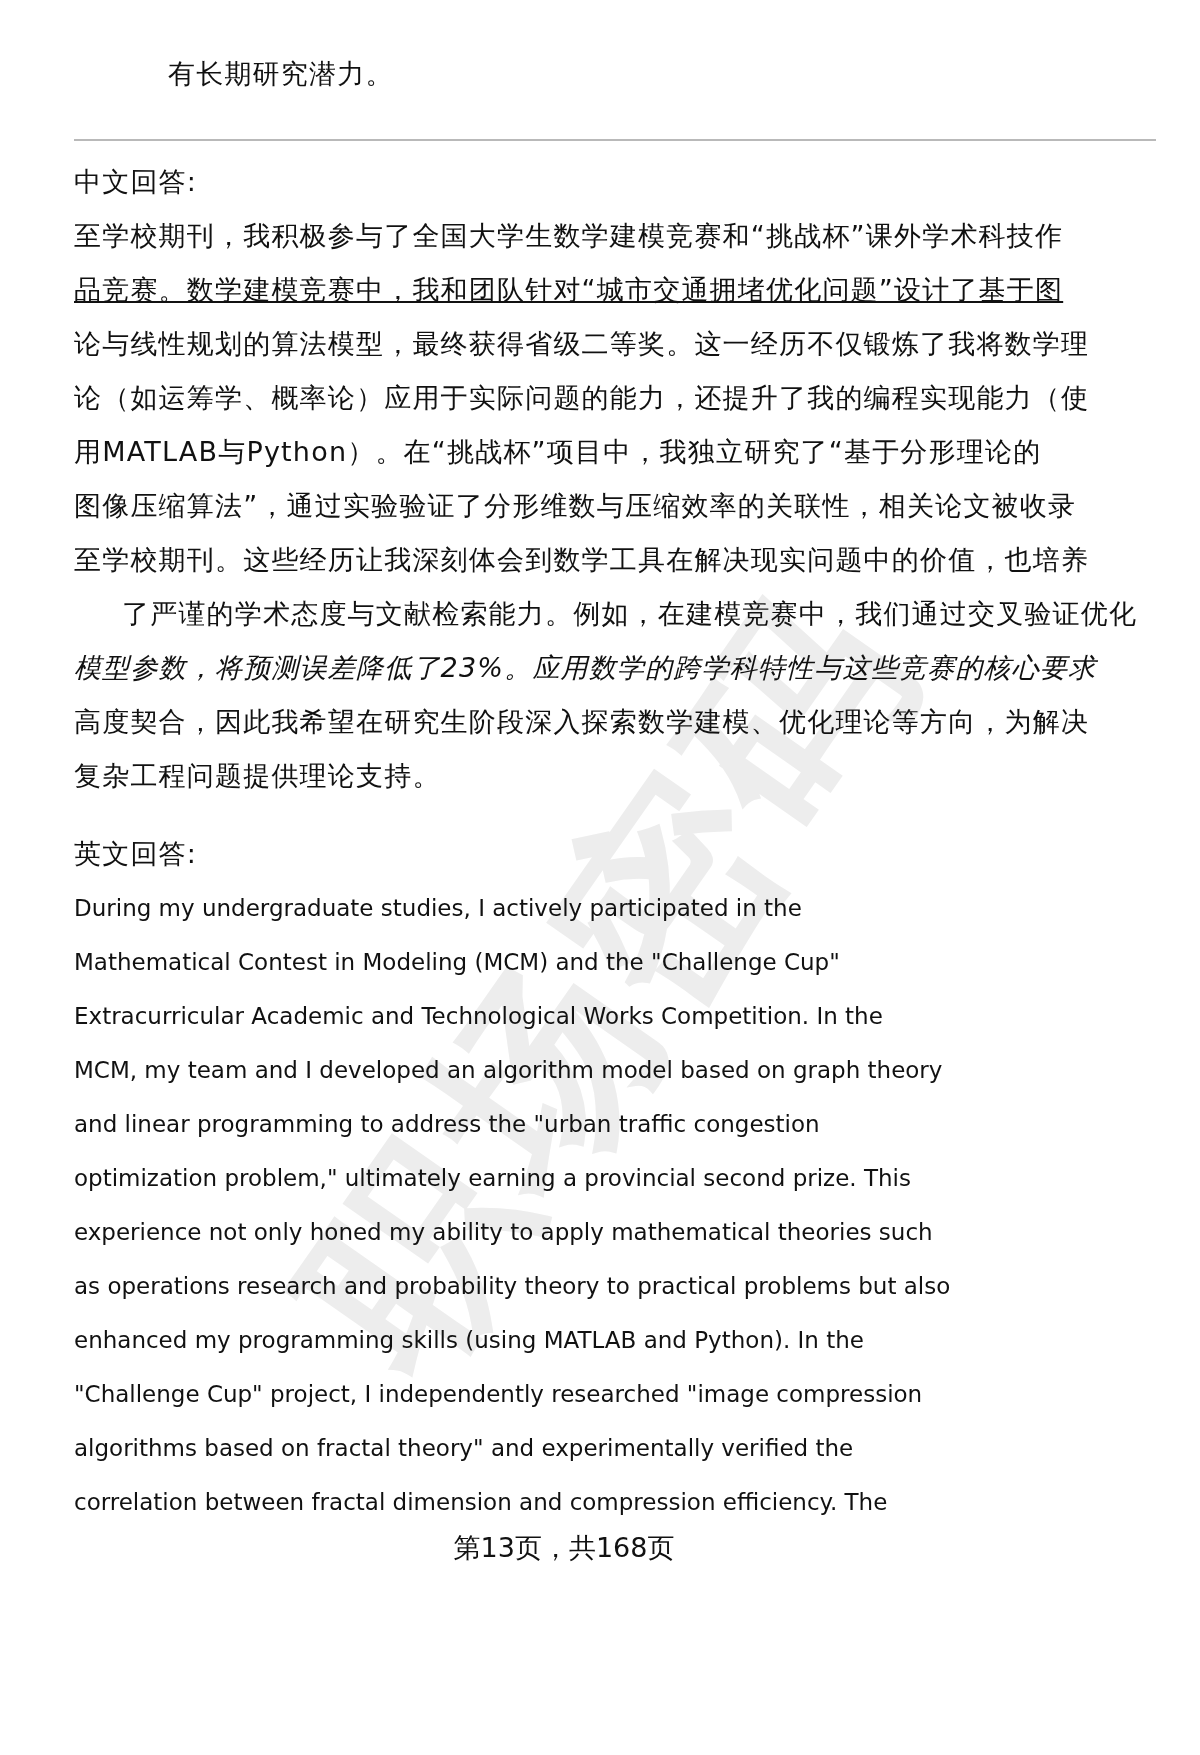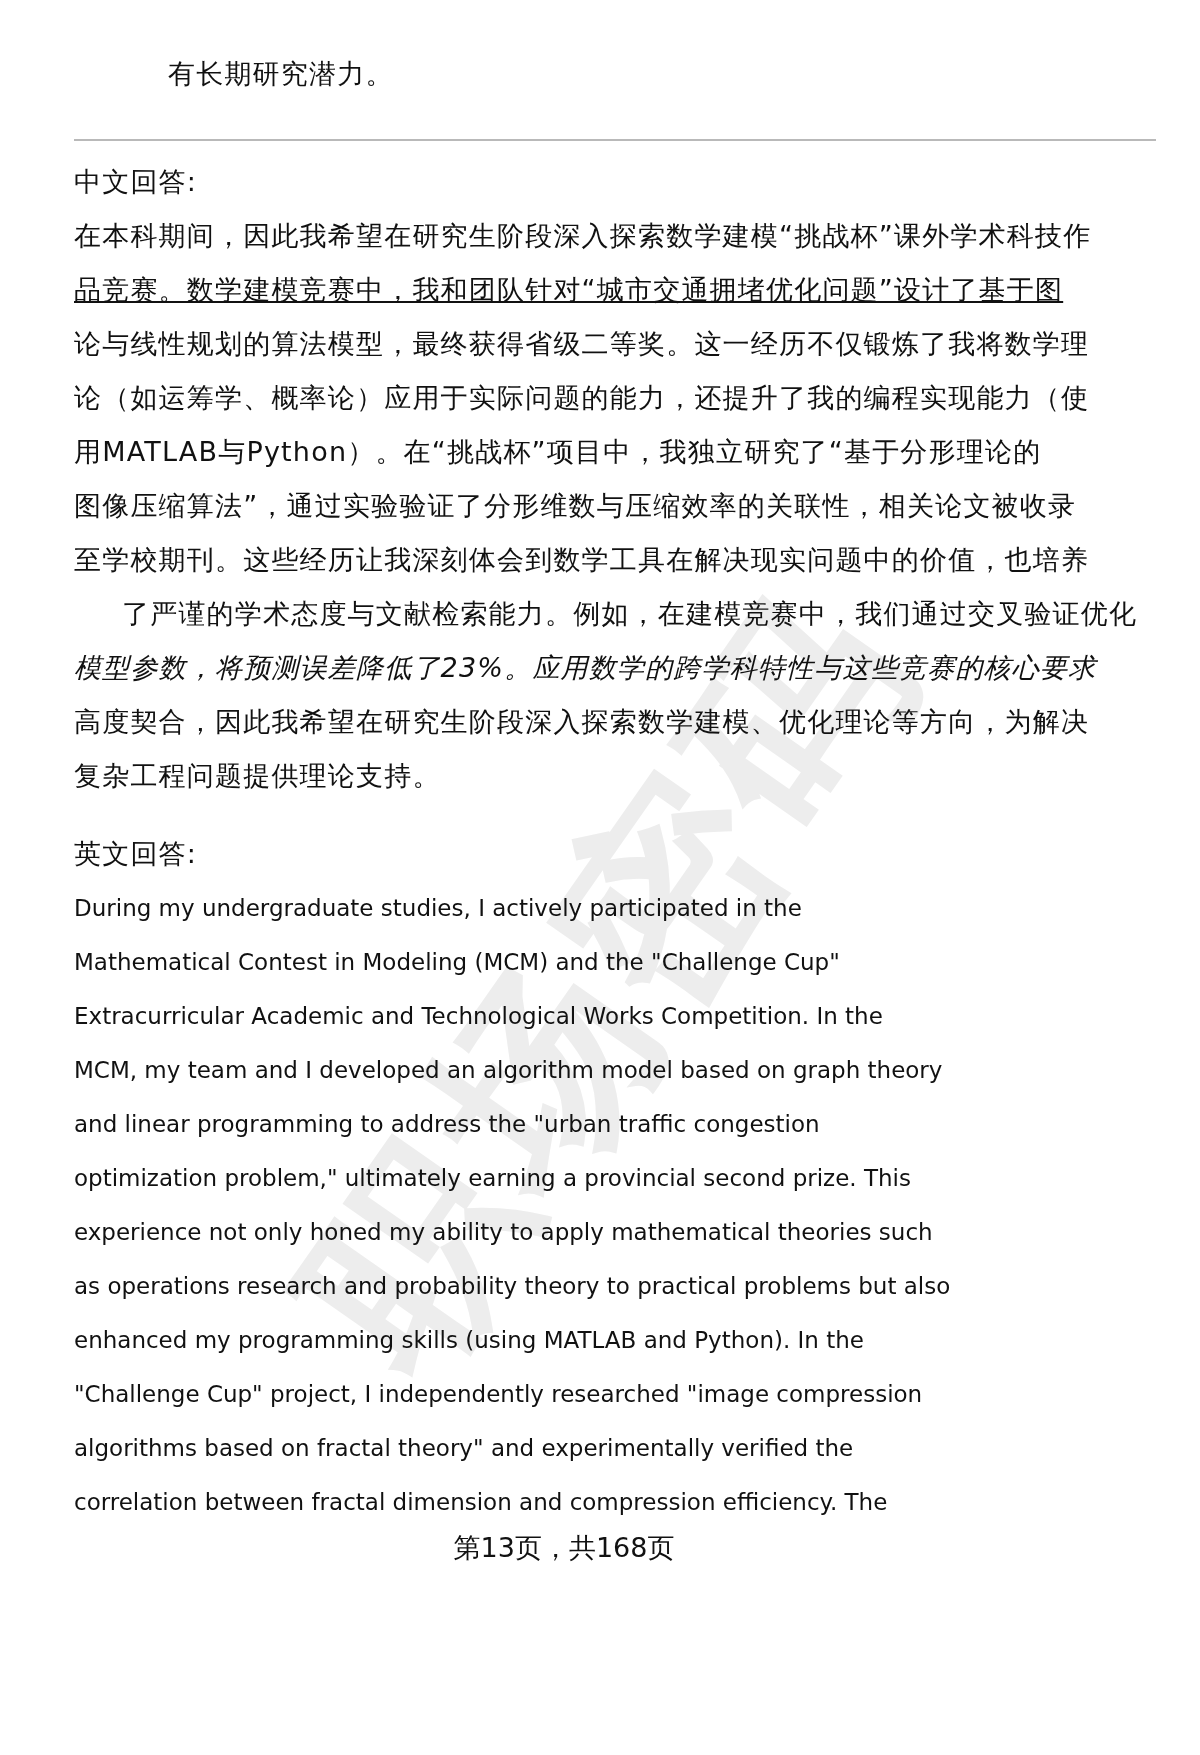--- a/index.html
+++ b/index.html
@@ -91,21 +91,21 @@
   </div>
 
   <div class="content">
     <div class="line zh indent" style="top:56px;">有长期研究潜力。</div>
   </div>
 
   <div class="divider"></div>
 
   <div class="content">
     <div class="line zh" style="top:164px;">中文回答:</div>
-    <div class="line zh" style="top:218px;">在本科期间，因此我希望在研究生阶段深入探索数学建模“挑战杯”课外学术科技作</div>
+    <div class="line zh" style="top:218px;">至学校期刊，我积极参与了全国大学生数学建模竞赛和“挑战杯”课外学术科技作</div>
     <div class="line zh" style="top:272px;text-decoration:underline;">品竞赛。数学建模竞赛中，我和团队针对“城市交通拥堵优化问题”设计了基于图</div>
     <div class="line zh" style="top:326px;">论与线性规划的算法模型，最终获得省级二等奖。这一经历不仅锻炼了我将数学理</div>
     <div class="line zh" style="top:380px;">论（如运筹学、概率论）应用于实际问题的能力，还提升了我的编程实现能力（使</div>
     <div class="line zh" style="top:434px;">用MATLAB与Python）。在“挑战杯”项目中，我独立研究了“基于分形理论的</div>
     <div class="line zh" style="top:488px;">图像压缩算法”，通过实验验证了分形维数与压缩效率的关联性，相关论文被收录</div>
     <div class="line zh" style="top:542px;">至学校期刊。这些经历让我深刻体会到数学工具在解决现实问题中的价值，也培养</div>
     <div class="line zh" style="top:596px;margin-left:48px;">了严谨的学术态度与文献检索能力。例如，在建模竞赛中，我们通过交叉验证优化</div>
     <div class="line zh" style="top:650px;font-style:italic;">模型参数，将预测误差降低了23%。应用数学的跨学科特性与这些竞赛的核心要求</div>
     <div class="line zh" style="top:704px;">高度契合，因此我希望在研究生阶段深入探索数学建模、优化理论等方向，为解决</div>
     <div class="line zh" style="top:758px;">复杂工程问题提供理论支持。</div>

